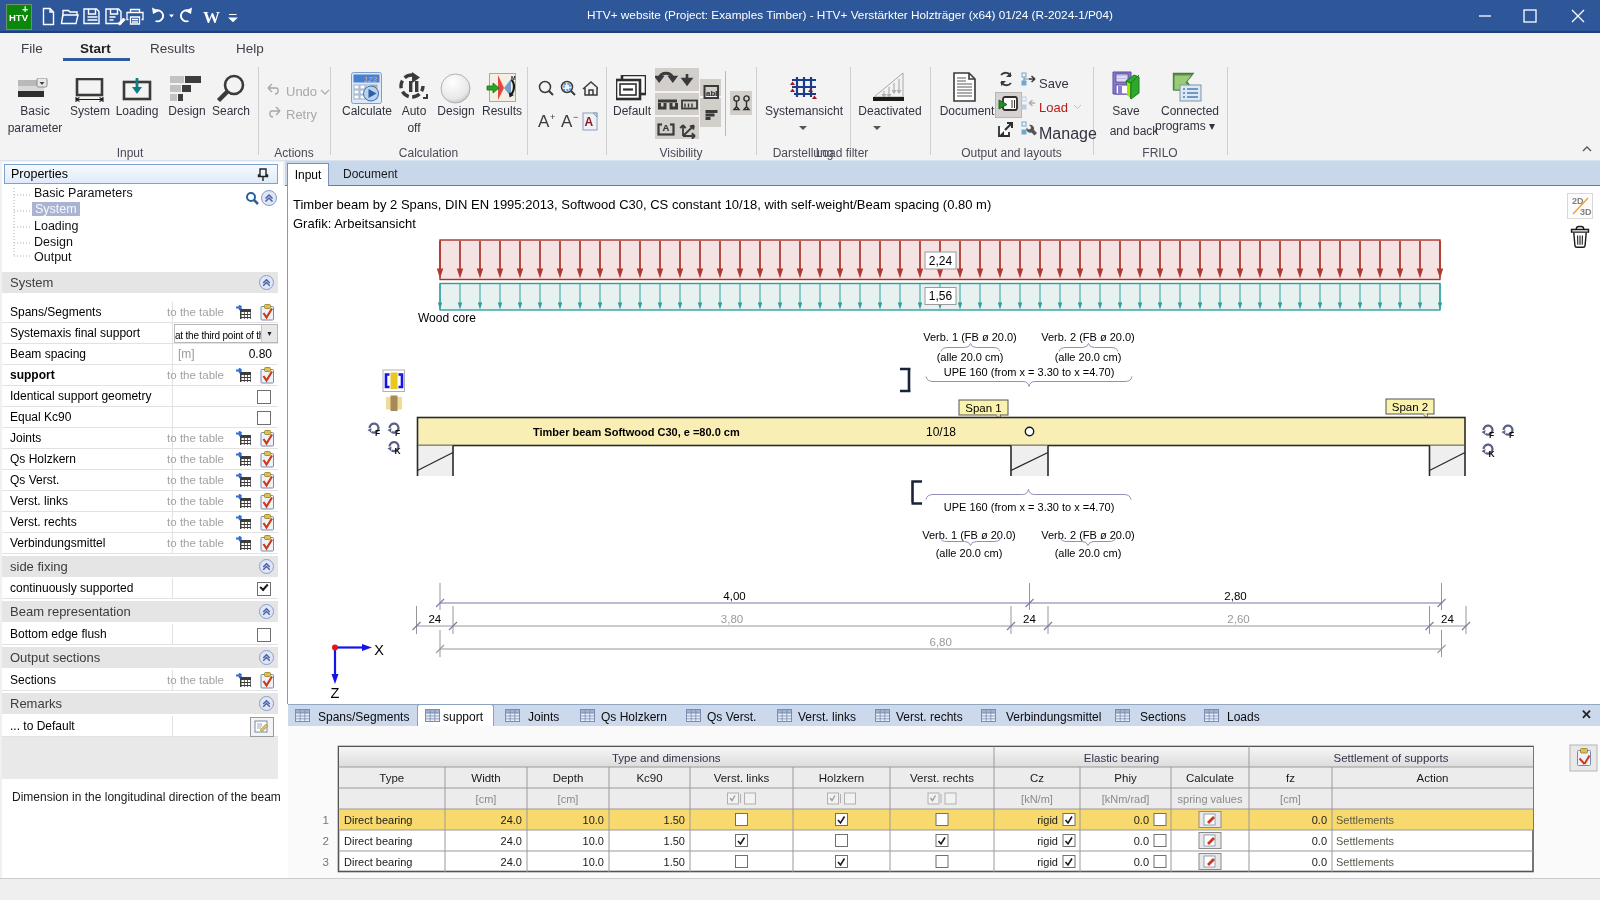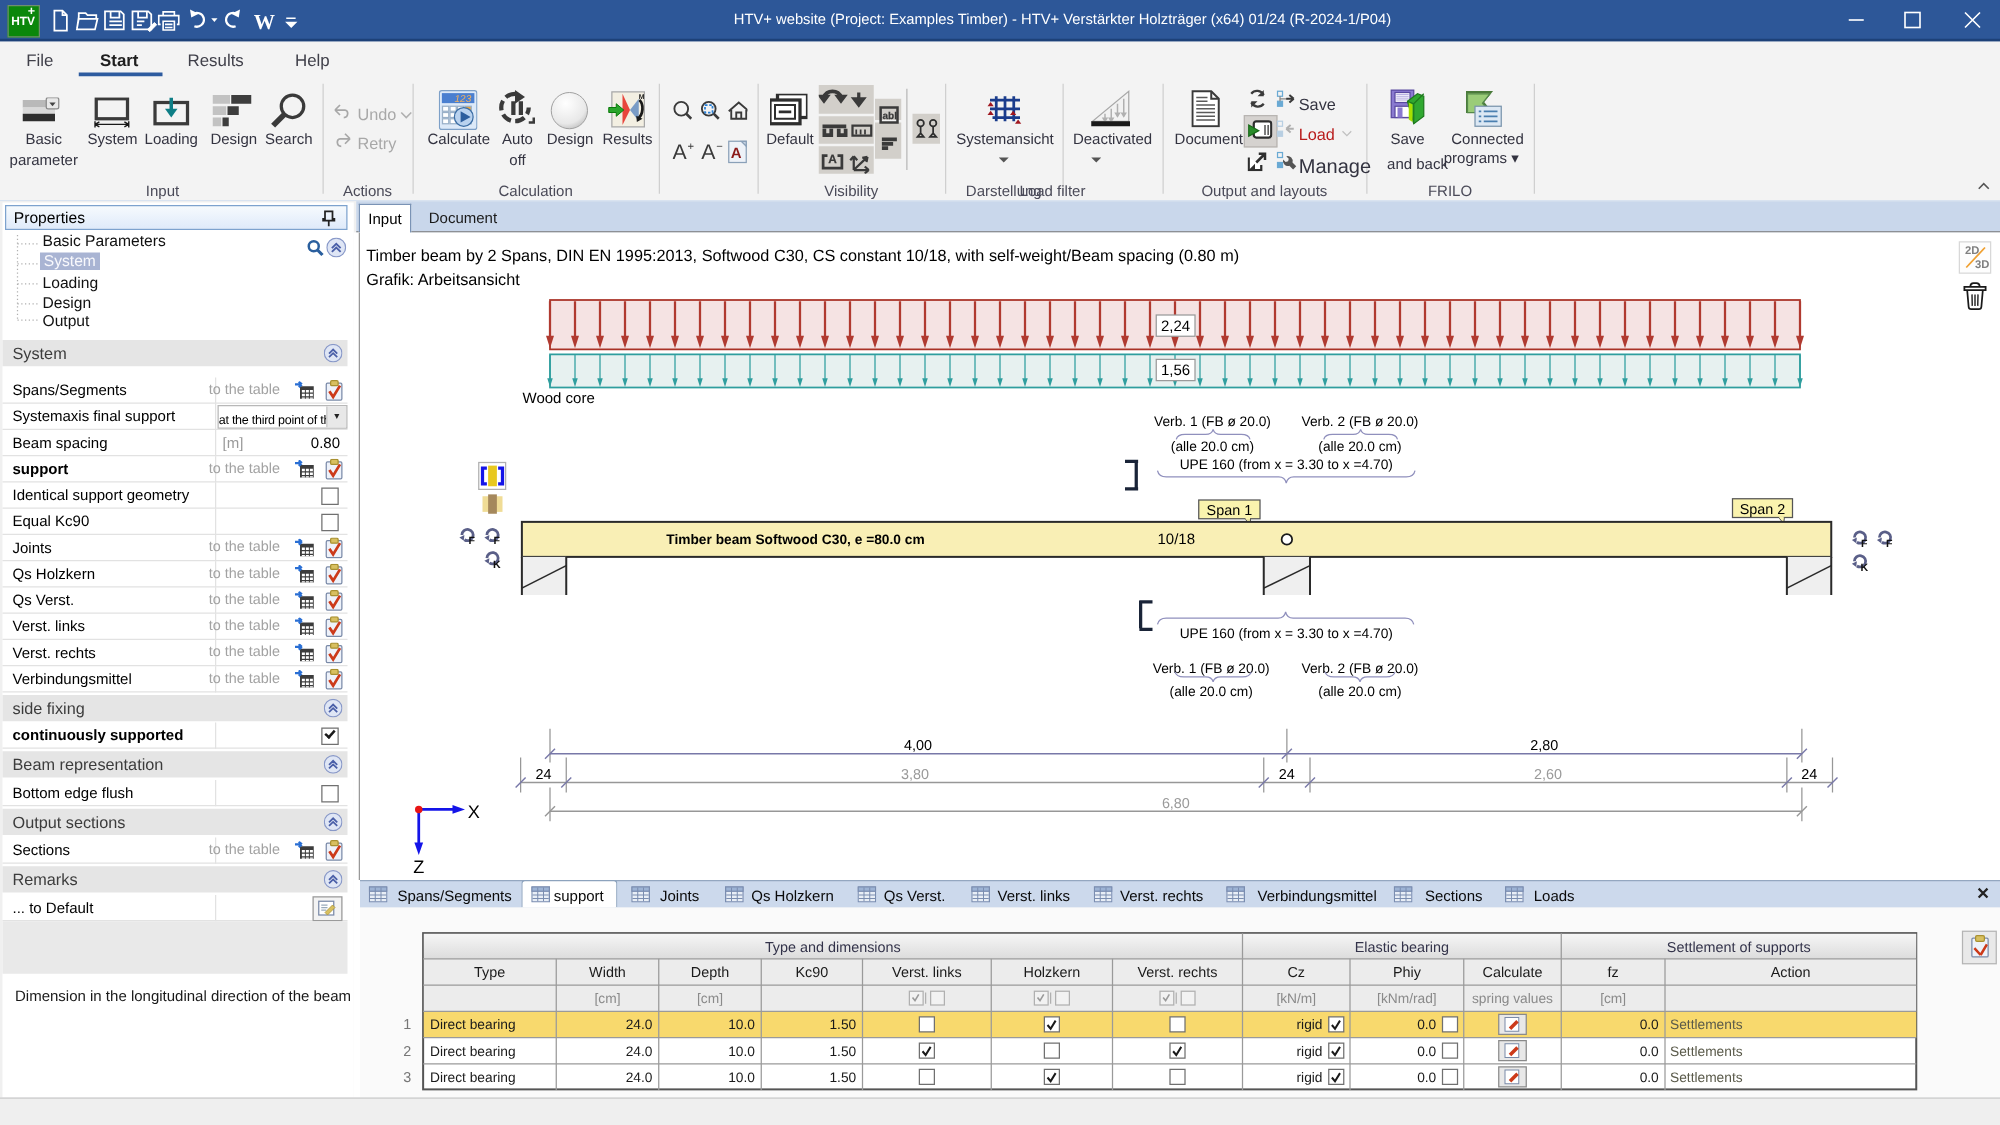--- a/index.html
+++ b/index.html
@@ -622,21 +622,21 @@
       <svg class="abs" style="left:257px;top:2px;" width="16" height="17" viewBox="0 0 16 17">
         <rect x="2" y="2.5" width="12.5" height="13.5" rx="1" fill="#eef2fa" stroke="#7a8aa8"></rect>
         <rect x="5.5" y="0.5" width="6" height="4" rx="1" fill="#d8c060" stroke="#a89030"></rect>
         <path d="M4.5,9 l3,4.5 5.5,-9" stroke="#cc3a1a" stroke-width="2.2" fill="none"></path>
       </svg>
     </div>
 <div class="abs sechdr" style="left:2px;top:556px;width:276px;box-sizing:border-box;">side fixing<svg class="chevcirc" width="15" height="15" viewBox="0 0 16 16">
         <circle cx="8" cy="8" r="7.5" fill="#dfe6f5" stroke="#8898c8"></circle>
         <path d="M4.5,8.5 l3.5,-3.5 3.5,3.5 M4.5,11.5 l3.5,-3.5 3.5,3.5" stroke="#4a5fa8" fill="none" stroke-width="1.5"></path>
       </svg></div>
-<div class="abs prow" style="left:2px;top:578px;width:276px;box-sizing:border-box;font-weight:bold;">
+<div class="abs prow" style="left:2px;top:578px;width:276px;box-sizing:border-box;">
       <div class="plabel">continuously supported</div>
       <div class="abs" style="left:170px;top:0;width:1px;height:21px;background:#e2e2e2;"></div>
       <div class="cb ck" style="position:absolute;right:7px;top:3.5px;"></div>
     </div>
 <div class="abs sechdr" style="left:2px;top:601px;width:276px;box-sizing:border-box;">Beam representation<svg class="chevcirc" width="15" height="15" viewBox="0 0 16 16">
         <circle cx="8" cy="8" r="7.5" fill="#dfe6f5" stroke="#8898c8"></circle>
         <path d="M4.5,8.5 l3.5,-3.5 3.5,3.5 M4.5,11.5 l3.5,-3.5 3.5,3.5" stroke="#4a5fa8" fill="none" stroke-width="1.5"></path>
       </svg></div>
 <div class="abs prow" style="left:2px;top:624px;width:276px;box-sizing:border-box;">
       <div class="plabel">Bottom edge flush</div>

